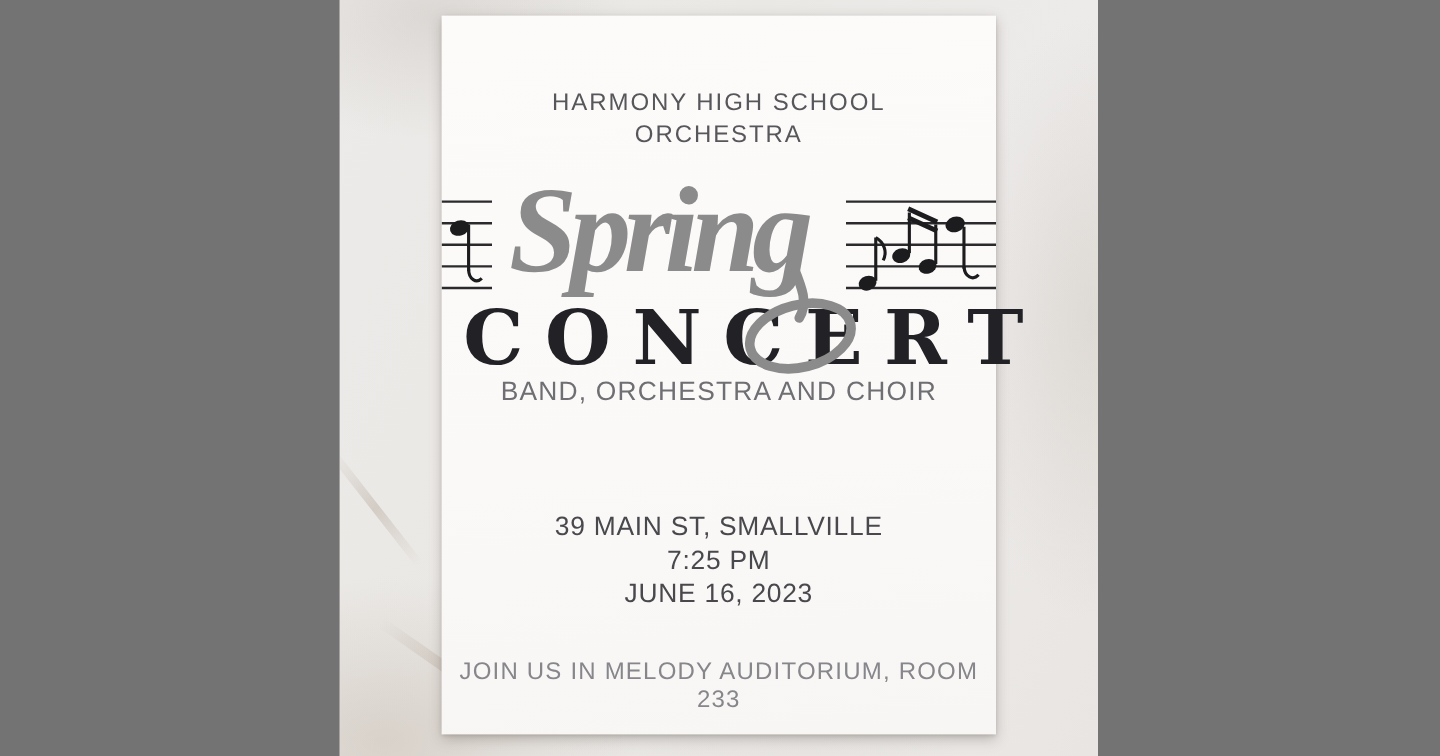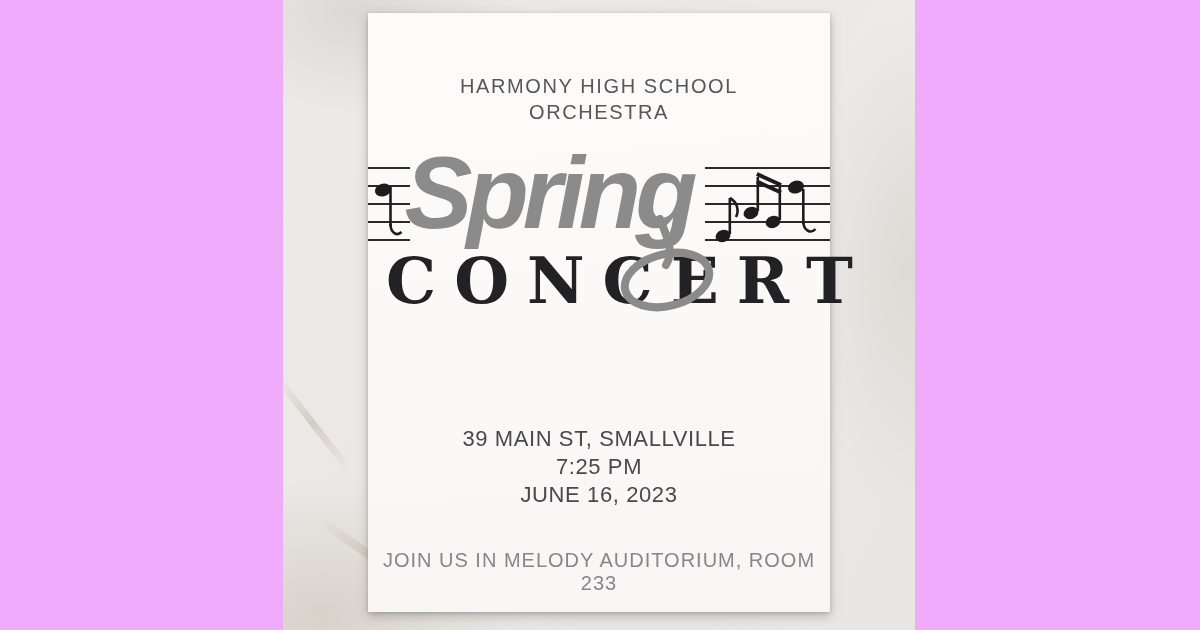--- a/index.html
+++ b/index.html
@@ -3,21 +3,21 @@
 <meta charset="utf-8">
 <style>
   * { margin: 0; padding: 0; box-sizing: border-box; }
   html, body { width: 1200px; height: 630px; overflow: hidden; background: #ffffff; }
   body { font-family: "Liberation Sans", sans-serif; }
 
   .canvas {
     position: relative;
     width: 1200px;
     height: 630px;
-    background: #f0abfc;
+    background: #737373;
   }
 
   
   .photo {
     position: absolute;
     left: 283px;
     top: 0;
     width: 632px;
     height: 630px;
     background:
@@ -54,21 +54,21 @@
     line-height: 26px;
     letter-spacing: 1.6px;
     color: #57575b;
   }
 
   .title-script {
     top: 124px;
     left: 10px !important;
     right: auto !important;
     width: 340px;
-    font-family: Liberation Sans, sans-serif;
+    font-family: Liberation Serif, serif;
     font-style: italic;
     font-weight: bold;
     font-size: 102px;
     line-height: 112px;
     letter-spacing: -6px;
     color: #8b8b8b;
   }
 
   .title-main {
     top: 233px;
@@ -127,20 +127,21 @@
 
       <div class="presenter">
         <span>HARMONY HIGH SCHOOL</span><br>
         <span>ORCHESTRA</span>
       </div>
 
       <div class="title-script">Spring</div>
 
       <div class="title-main">CONCERT</div>
 
+      <div class="subtitle">BAND, ORCHESTRA AND CHOIR</div>
 
       <div class="details">
         <span>39 MAIN ST, SMALLVILLE</span><br>
         <span>7:25 PM</span><br>
         <span>JUNE 16, 2023</span>
       </div>
 
       <div class="footer-line">JOIN US IN MELODY AUDITORIUM, ROOM 233</div>
 
       <svg class="overlay-svg" viewBox="0 0 462 599">

